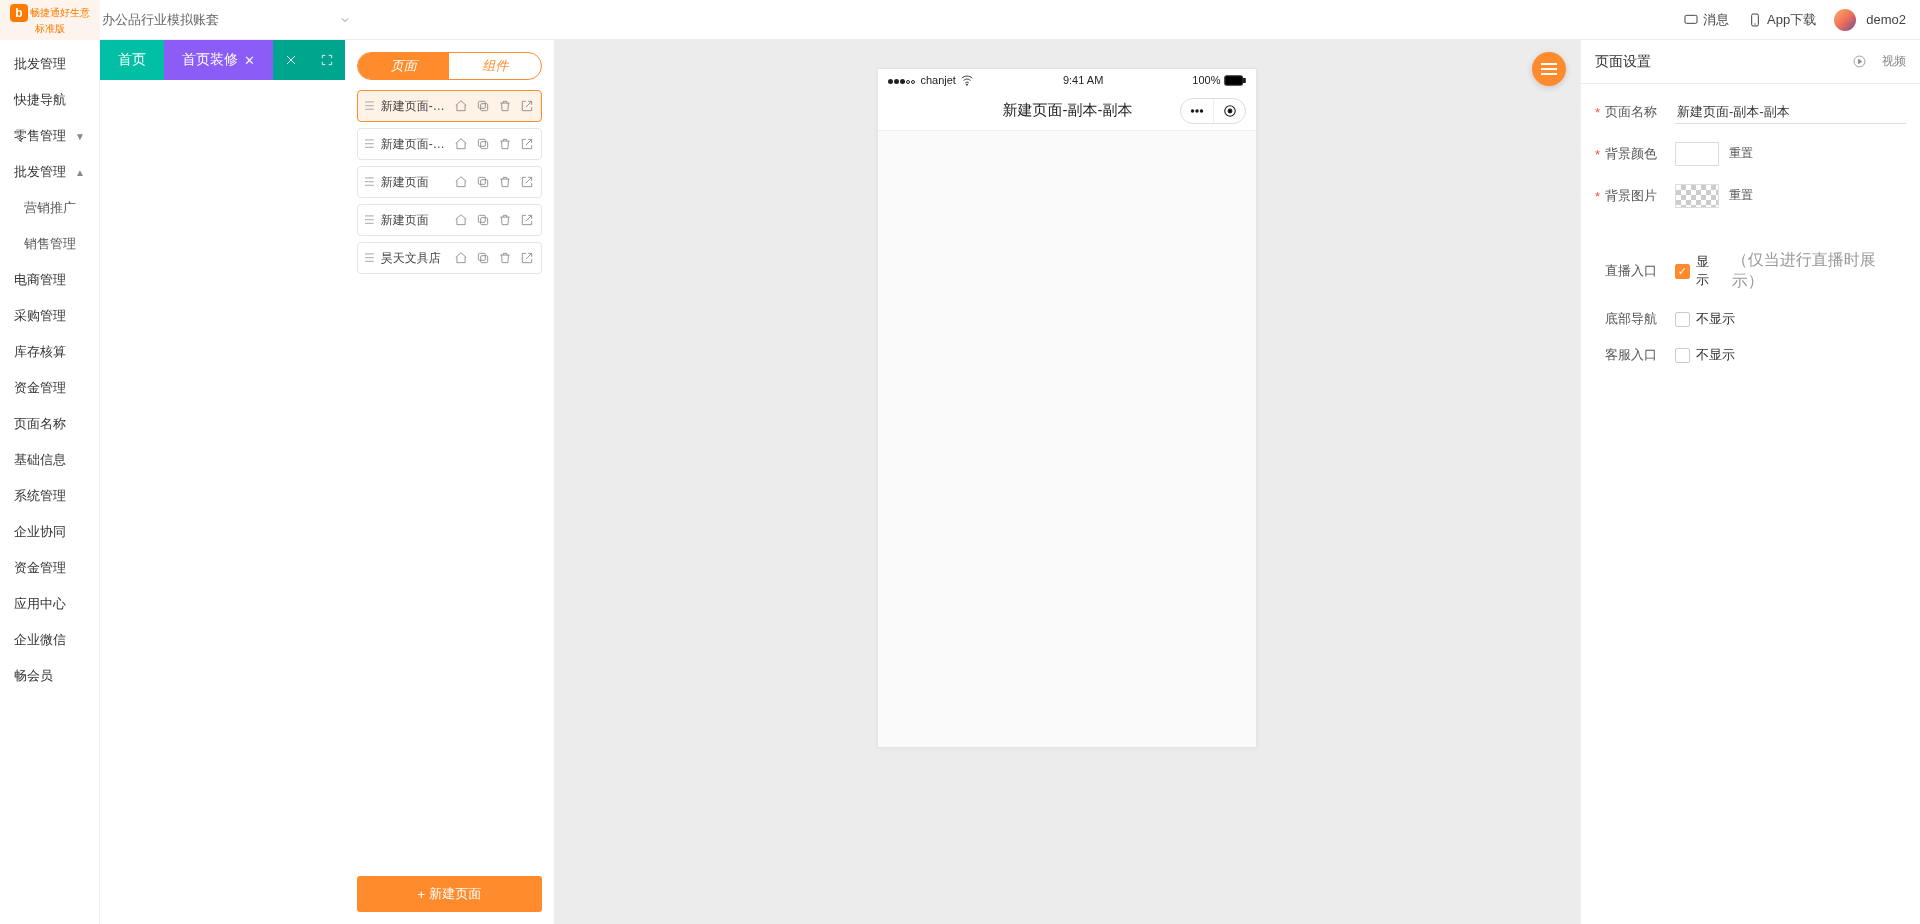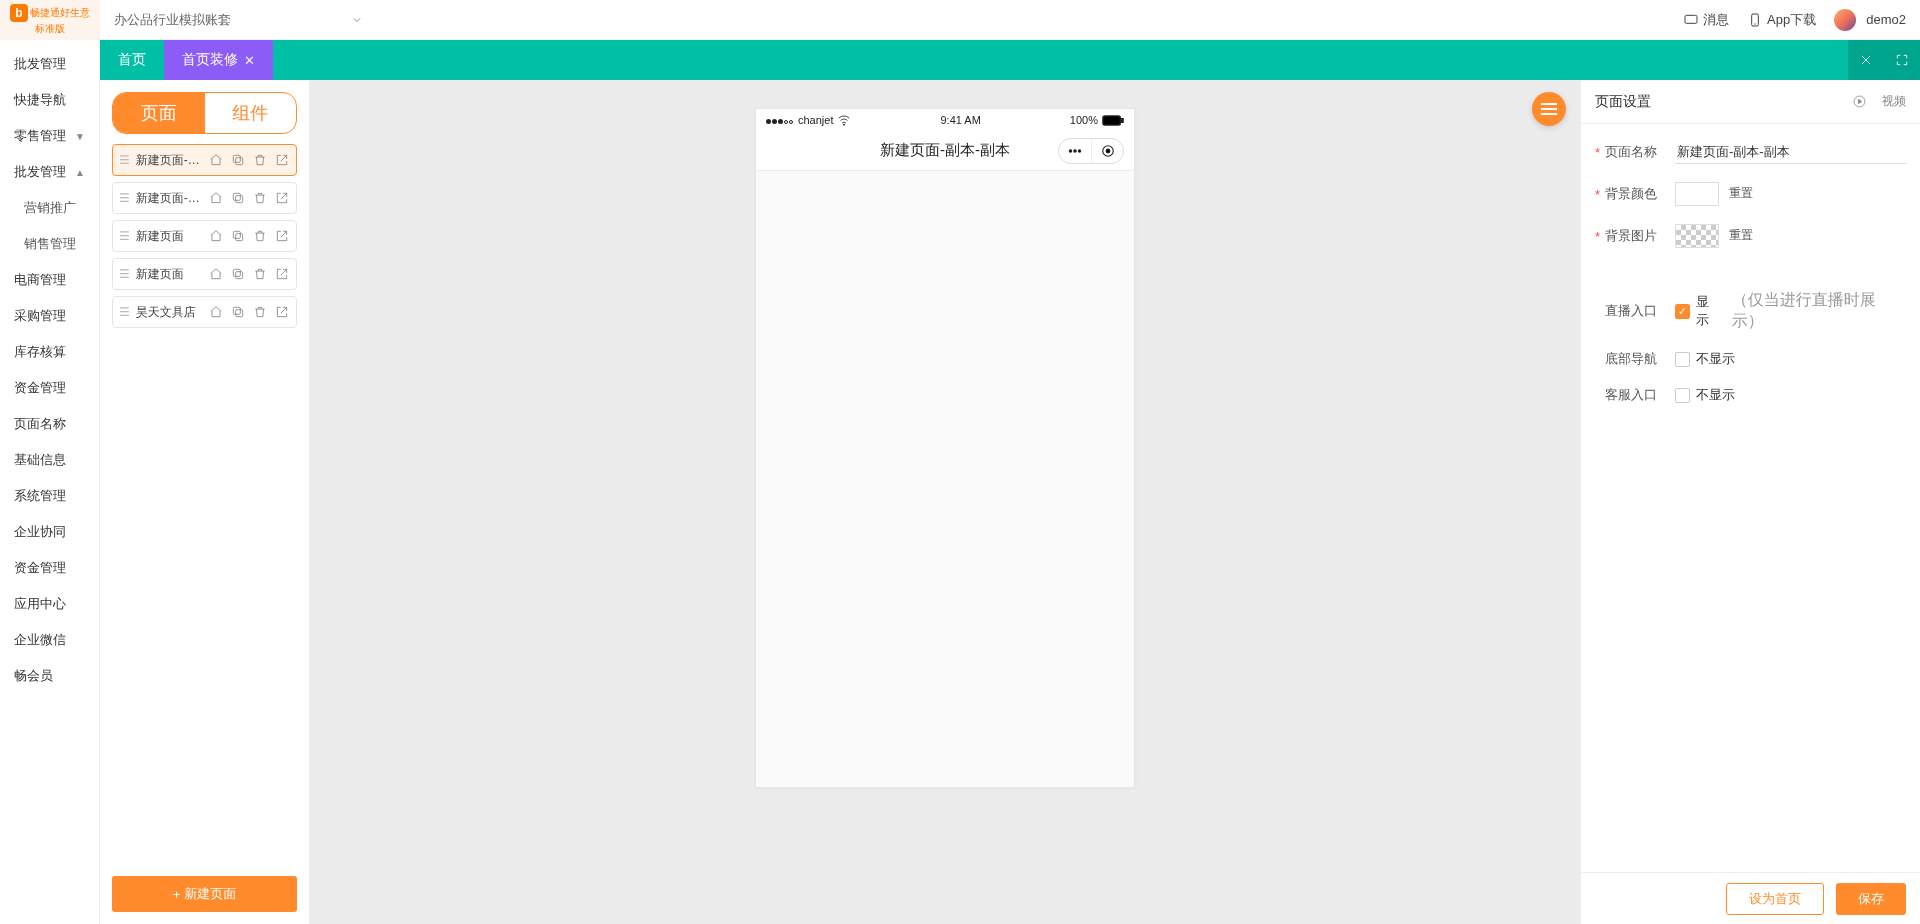--- a/index.html
+++ b/index.html
@@ -5,48 +5,48 @@
 * { margin:0; padding:0; box-sizing:border-box; font-family:"Microsoft YaHei","PingFang SC",Arial,sans-serif; }
 body { background:#fff; font-size:13px; color:#333; overflow:hidden; }
 .app { display:flex; flex-direction:column; height:924px; width:1920px; }
 
 
 .topbar { height:40px; display:flex; align-items:center; padding:0 14px 0 0; border-bottom:1px solid #eee; }
 .logo-wrap { width:100px; display:flex; flex-direction:column; align-items:center; justify-content:center; background:#fdf4ed; height:40px; padding:2px 0; }
 .logo-top { font-size:10px; color:#ff7a00; display:flex; align-items:center; gap:2px; }
 .logo-mark { width:18px; height:18px; border-radius:4px; background:#ff7a00; color:#fff; font-weight:700; display:flex; align-items:center; justify-content:center; font-size:12px; }
 .logo-sub { font-size:10px; color:#ff7a00; }
-.acct-sel { margin-left:14px; color:#666; font-size:13px; display:flex; align-items:center; gap:120px; }
+.acct-sel { margin-left:2px; color:#666; font-size:13px; display:flex; align-items:center; gap:120px; }
 .topbar .spacer { flex:1; }
 .top-link { display:flex; align-items:center; gap:4px; margin-left:18px; color:#444; cursor:pointer; font-size:13px; }
 .top-link svg { width:16px; height:16px; }
 .avatar { width:22px; height:22px; border-radius:50%; background:linear-gradient(135deg,#f7b267,#f27059,#6a4c93); margin-right:6px; }
 
 
 .shell { display:flex; flex:1; min-height:0; }
 .sidenav { width:100px; border-right:1px solid #eee; overflow-y:auto; padding-top:6px; }
 .sidenav-item { height:36px; display:flex; align-items:center; padding:0 14px; color:#333; cursor:pointer; font-size:13px; justify-content:space-between; }
 .sidenav-item .caret { color:#888; font-size:10px; }
 .sidenav-sub { padding-left:24px; color:#555; height:36px; display:flex; align-items:center; cursor:pointer; font-size:13px; }
 
 
-.mainarea { flex:1; display:flex; flex-direction:column; min-width:0; }
+.mainarea { flex:1; display:flex; flex-direction:row; min-width:0; }
 .tabbar { height:40px; background:#00bfa5; display:flex; align-items:center; color:#fff; padding-left:0; }
 .tab { padding:0 18px; height:40px; display:flex; align-items:center; gap:6px; cursor:pointer; font-size:14px; }
 .tab.sel { background:#8b5cf6; }
 .tab .x { font-size:13px; opacity:.9; }
 .tabbar .grow { flex:1; }
 .tabbar .tbtn { width:36px; height:40px; display:flex; align-items:center; justify-content:center; background:#00a58e; cursor:pointer; }
 
 .workbody { flex:1; display:flex; min-height:0; background:#f5f5f5; }
 
 
 .pagecol { width:210px; padding:12px; display:flex; flex-direction:column; background:#fff; border-right:1px solid #eee; }
 .pctabs { display:flex; border:1px solid #ff8b2c; border-radius:14px; overflow:hidden; margin-bottom:10px; }
-.pctab { flex:1; height:40px; display:flex; align-items:center; justify-content:center; font-size:18px; cursor:pointer; color:#ff8b2c; }
+.pctab { flex:1; height:26px; display:flex; align-items:center; justify-content:center; font-size:13px; cursor:pointer; color:#ff8b2c;font-style:italic; }
 .pctab.sel { background:#ff8b2c; color:#fff; }
 .pagelist { flex:1; overflow:auto; }
 .pageitem { height:32px; border:1px solid #e5e5e5; border-radius:4px; display:flex; align-items:center; padding:0 6px; margin-bottom:6px; gap:6px; cursor:pointer; background:#fff; }
 .pageitem.sel { border-color:#ff8b2c; background:#fff2e6; }
 .pageitem .drag { color:#bbb; font-size:12px; }
 .pageitem .nm { flex:1; font-size:12px; color:#444; white-space:nowrap; overflow:hidden; text-overflow:ellipsis; }
 .pageitem .ico { width:16px; height:16px; display:flex; align-items:center; justify-content:center; color:#888; cursor:pointer; }
 .pageitem .ico svg { width:14px; height:14px; }
 .addpg { height:36px; background:#ff8b2c; color:#fff; border-radius:3px; display:flex; align-items:center; justify-content:center; gap:4px; cursor:pointer; font-size:13px; margin-top:4px; }
 
@@ -476,21 +476,17 @@
             </div>
             <div class="frow">
               <span class="req"></span>
                 <span class="lbl">客服入口</span>
               <span class="val chk">
                 <span class="box"></span>
                 <span>不显示</span>
               </span>
             </div>
           </div>
-          <div class="set-foot">
-            <div class="btn ghost">设为首页</div>
-            <div class="btn pri">保存</div>
-          </div>
         </div>
       </div>
     </div>
   </div>
 </div>
 
 </body></html>

